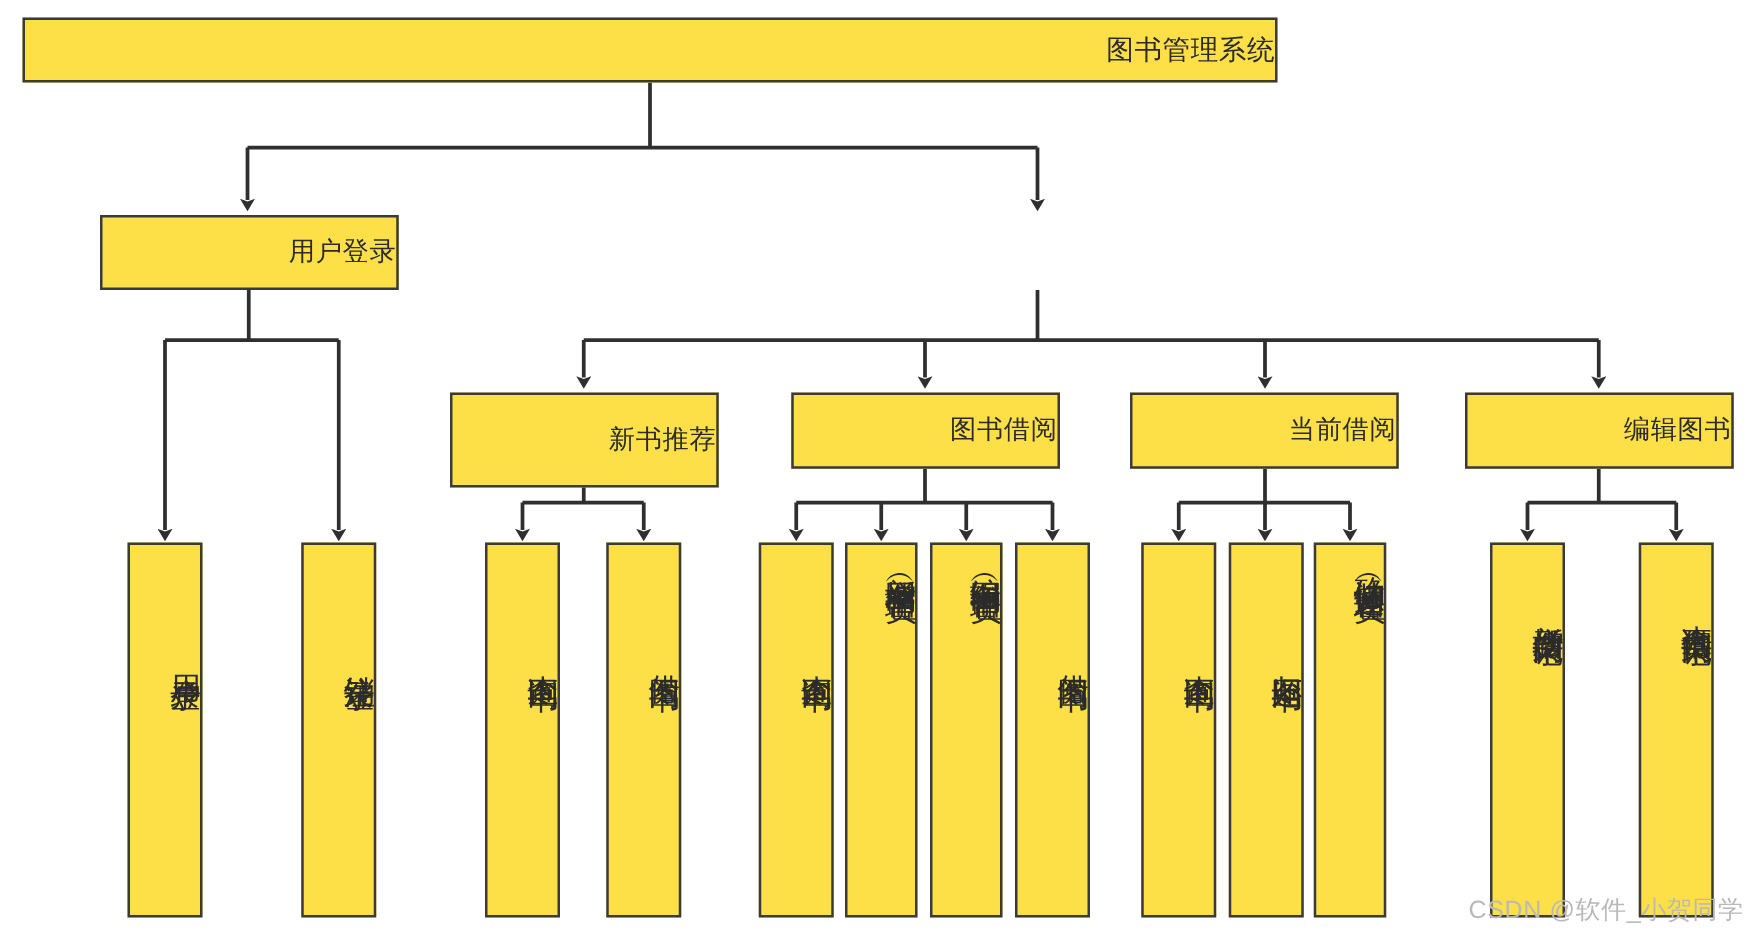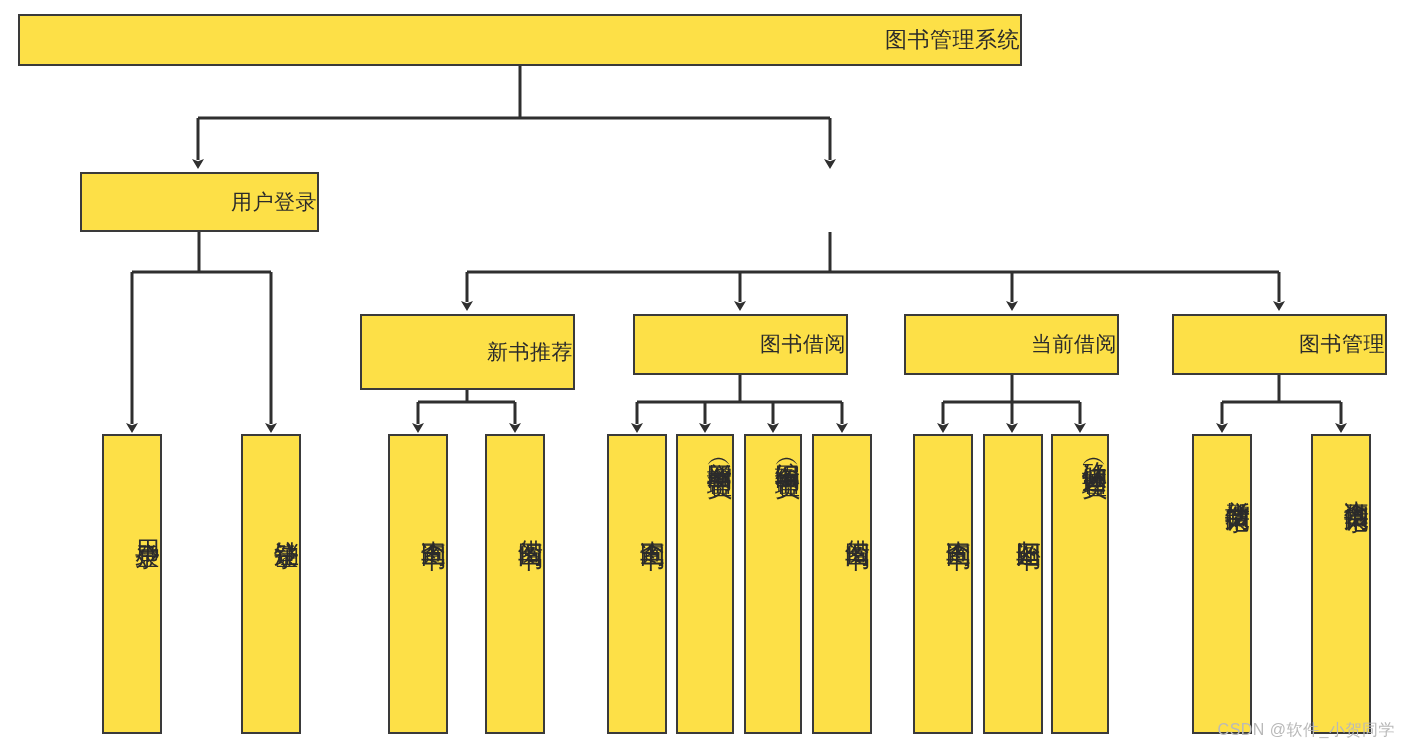--- a/index.html
+++ b/index.html
@@ -57,21 +57,21 @@
     letter-spacing: 2px;
     line-height: 1;
     white-space: nowrap;
     text-align: left;
   }
   .watermark {
     position: absolute;
     right: 10px;
     bottom: 6px;
     color: #b9b9b9;
-    font-size: 16px;
+    font-size: 20px;
     letter-spacing: 0.5px;
     white-space: nowrap;
     z-index: 3;
   }
 </style>
 </head>
 <body>
 
 <div id="stage">
 
@@ -136,21 +136,21 @@
   <div class="node" style="left:360px; top:314px; width:215px; height:76px;">
     <span class="label">新书推荐</span>
   </div>
   <div class="node" style="left:904px; top:314px; width:215px; height:61px;">
     <span class="label">当前借阅</span>
   </div>
   <div class="node" style="left:633px; top:314px; width:215px; height:61px;">
     <span class="label">图书借阅</span>
   </div>
   <div class="node" style="left:1172px; top:314px; width:215px; height:61px;">
-    <span class="label">图书管理</span>
+    <span class="label">编辑图书</span>
   </div>
 
   <div class="node leaf" style="left:102px; top:434px; width:60px; height:300px; padding-top:84px;">
     <span class="label">用户登录</span>
   </div>
   <div class="node leaf" style="left:241px; top:434px; width:60px; height:300px; padding-top:84px;">
     <span class="label">注销登录</span>
   </div>
 
   <div class="node leaf" style="left:388px; top:434px; width:60px; height:300px; padding-top:84px;">

